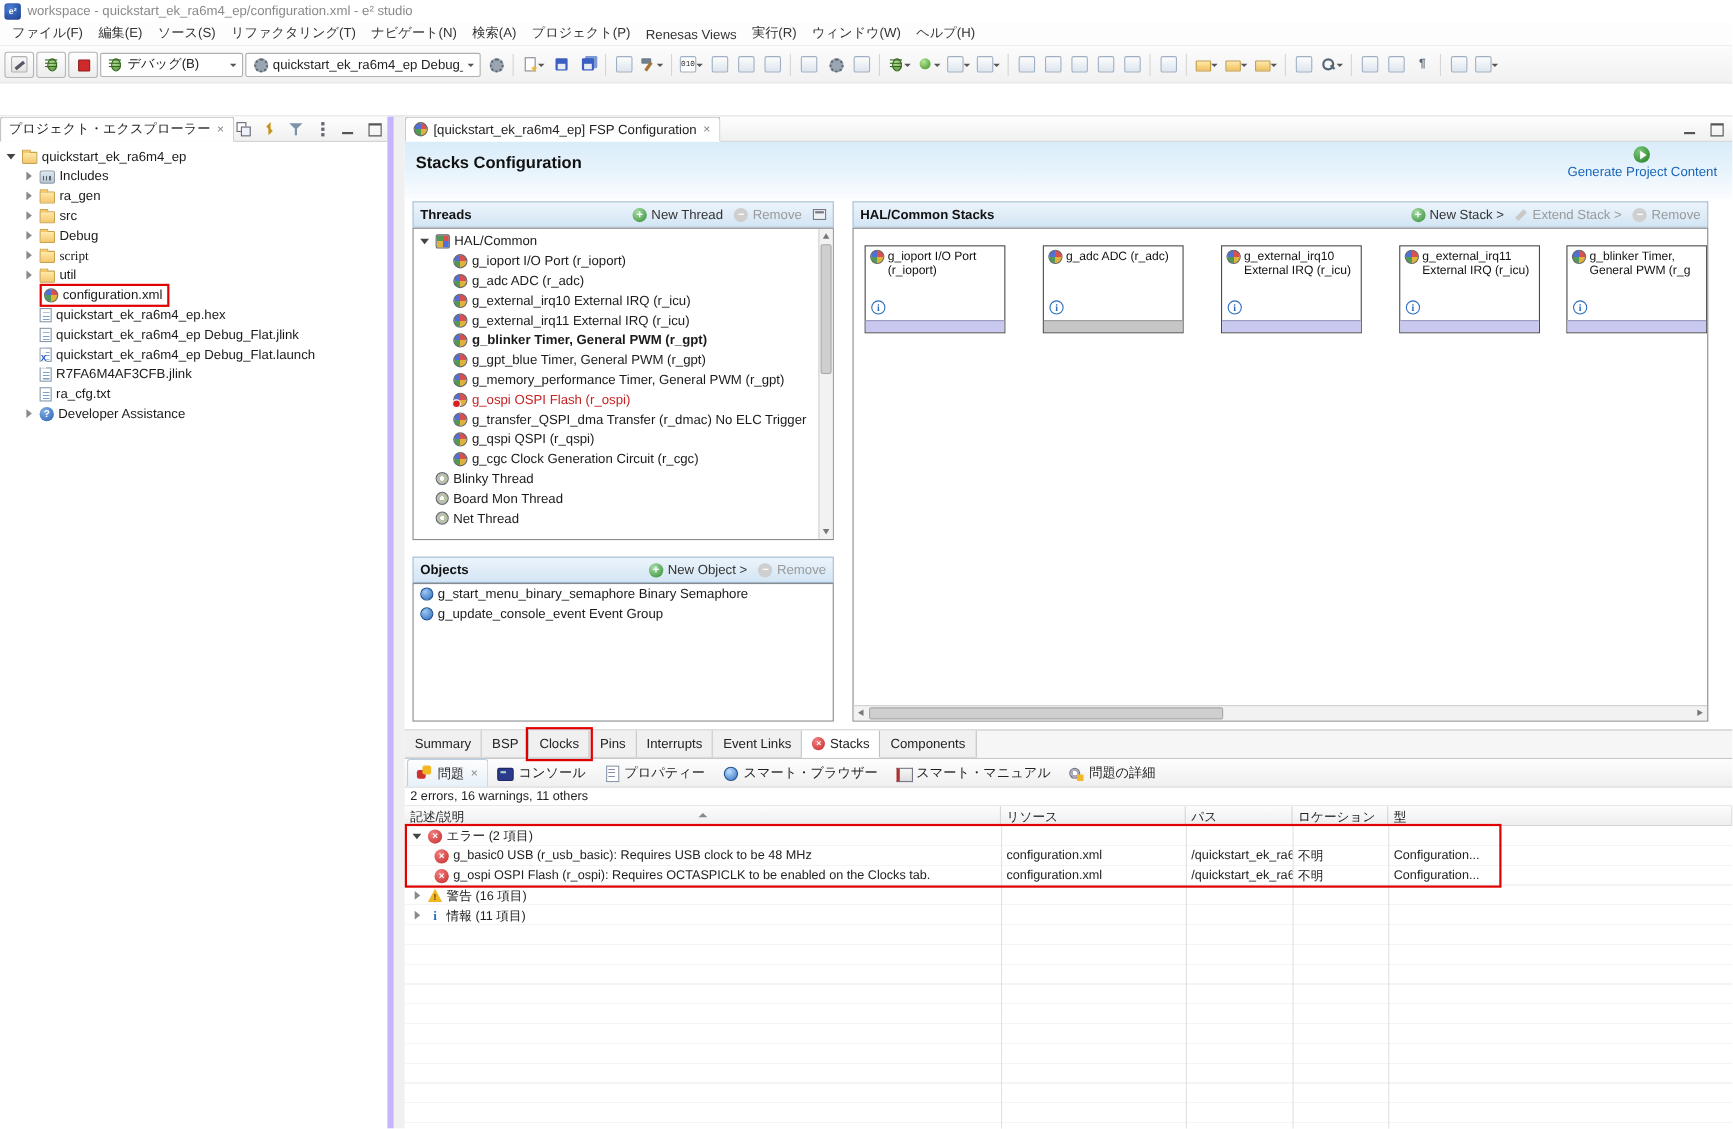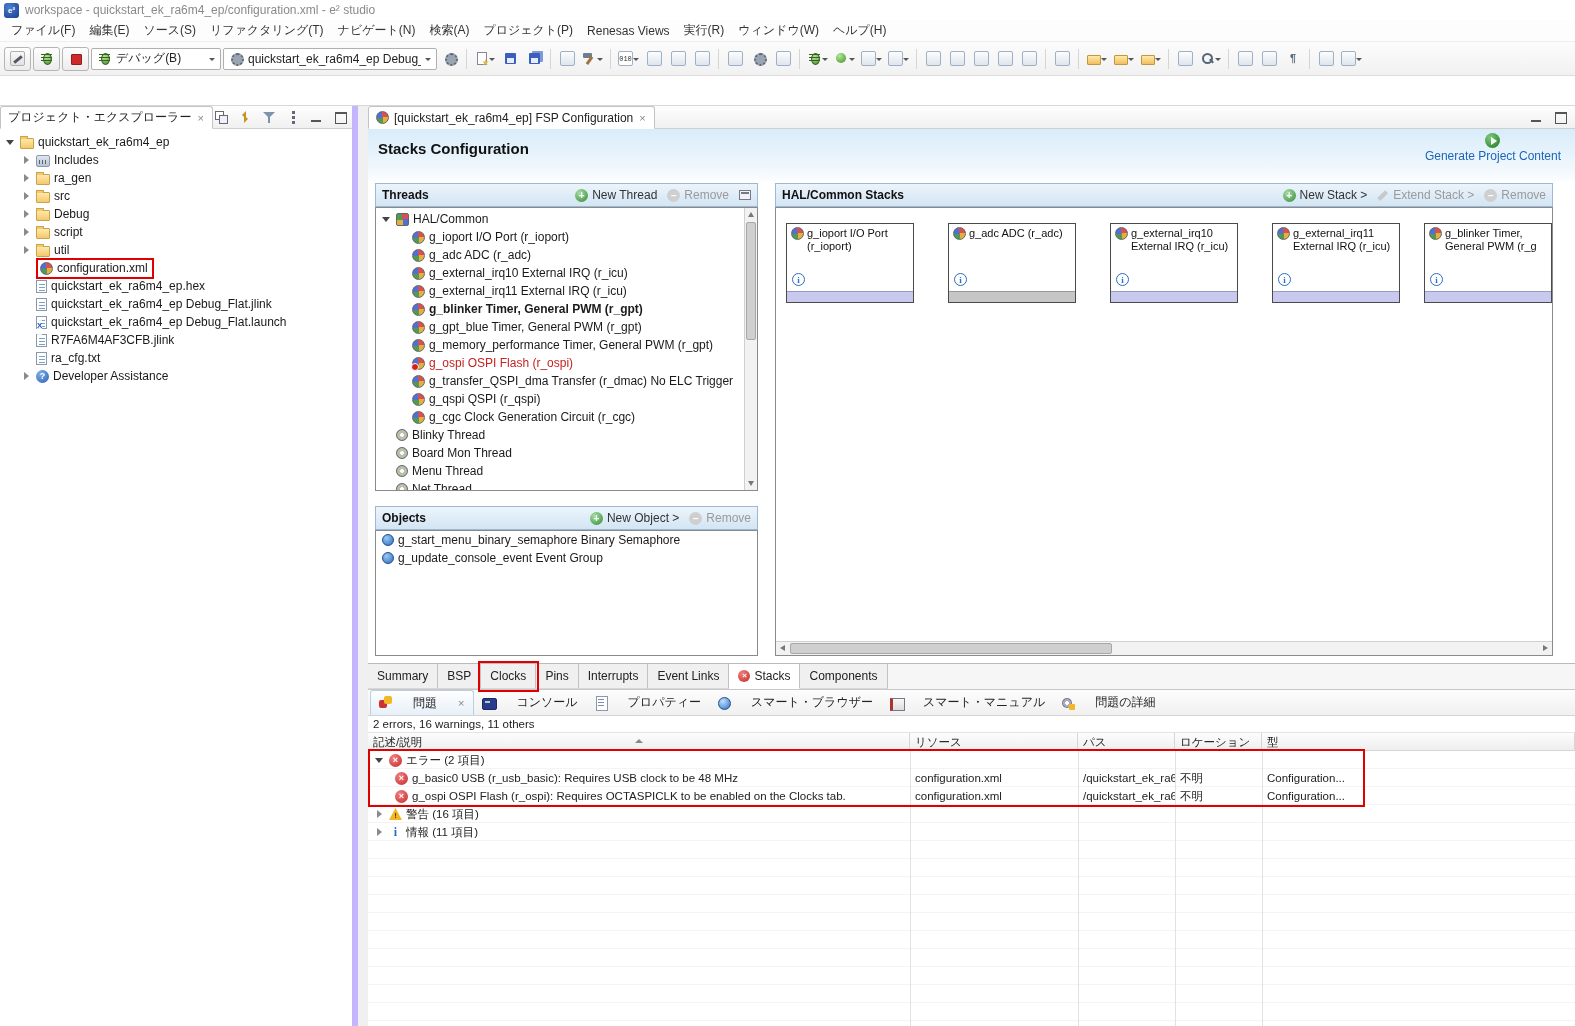--- a/index.html
+++ b/index.html
@@ -153,21 +153,21 @@
 
 .page-tabs{height:26px;flex:none;display:flex;align-items:stretch;background:#f6f6f6;border-top:1px solid #bbb}
 .etab{display:flex;align-items:center;gap:4px;padding:0 9px;background:#f0f0f0;border-right:1px solid #c2c2c2;border-bottom:1px solid #d8d8d8;white-space:nowrap}
 .etab.selected{background:#fff;border-bottom:1px solid #fff}
 .etab.annotated{outline:2px solid #e00000;outline-offset:1px;z-index:3}
 .mini-err{width:12px;height:12px;border-radius:50%;background:radial-gradient(circle at 35% 30%,#f08080,#c62828);color:#fff;font-size:8px;font-weight:bold;text-align:center;line-height:12px;flex:none}
 
 
 .problems-panel{height:338px;flex:none;display:flex;flex-direction:column;background:#fff;border-top:1px solid #c8c8c8;position:relative}
 .ptabs{height:26px;flex:none;display:flex;align-items:flex-end;background:linear-gradient(#fdfdfd,#f0f0f0);border-bottom:1px solid #d4d4d4;padding-left:2px}
-.ptab{height:25px;display:flex;align-items:center;gap:20px;padding:0 8px;white-space:nowrap}
+.ptab{height:25px;display:flex;align-items:center;gap:5px;padding:0 8px;white-space:nowrap}
 .ptab.selected{background:linear-gradient(#fefefe,#e7f0f9);border:1px solid #b9cfe4;border-bottom:none;border-radius:3px 3px 0 0}
 .pi{width:14px;height:14px;position:relative;flex:none}
 .pi-problems::before{content:"";position:absolute;left:0;top:4px;width:8px;height:8px;background:#cf3030;border-radius:2px}
 .pi-problems::after{content:"";position:absolute;left:5px;top:0;width:8px;height:8px;background:#f2b824;border-radius:2px}
 .pi-console::before{content:"";position:absolute;left:0;top:2px;width:13px;height:10px;background:#2b3a8c;border:1px solid #1d2a66;border-radius:2px}
 .pi-console::after{content:"";position:absolute;left:3px;top:5px;width:5px;height:2px;background:#9fd8c0}
 .pi-properties::before{content:"";position:absolute;left:2px;top:0;width:10px;height:13px;background:#fff;border:1px solid #8899aa}
 .pi-properties::after{content:"";position:absolute;left:4px;top:3px;width:6px;height:8px;background:repeating-linear-gradient(#88a 0 1px,transparent 1px 3px)}
 .pi-browser::before{content:"";position:absolute;left:1px;top:1px;width:11px;height:11px;border-radius:50%;background:radial-gradient(circle at 35% 30%,#bfe0ff,#2f6fc0);border:1px solid #1d4e8f}
 .pi-manual::before{content:"";position:absolute;left:1px;top:2px;width:11px;height:11px;background:linear-gradient(#f7f7f7,#ddd);border:1px solid #778;border-left:3px solid #a33}
@@ -397,21 +397,21 @@
           <div class="tree-row" style="padding-left: 20px;">
             <span class="arrow col"></span>
             <span class="ticon icon-folder"></span>
             <span class="tlabel">src</span>
           </div>
           <div class="tree-row" style="padding-left: 20px;">
             <span class="arrow col"></span>
             <span class="ticon icon-folder"></span>
             <span class="tlabel">Debug</span>
           </div>
-          <div class="tree-row" style="padding-left: 20px;">
+          <div class="tree-row" style="padding-left: 20px; font-family: Liberation Serif, serif;">
             <span class="arrow col"></span>
             <span class="ticon icon-folder"></span>
             <span class="tlabel">script</span>
           </div>
           <div class="tree-row" style="padding-left: 20px;">
             <span class="arrow col"></span>
             <span class="ticon icon-folder"></span>
             <span class="tlabel">util</span>
           </div>
           <div class="tree-row" style="padding-left: 20px;">
@@ -558,25 +558,20 @@
                   </div>
                   <div class="tree-row" style="padding-left: 4px;">
                     <span class="arrow"></span>
                     <span class="ticon icon-thread"></span>
                     <span class="tlabel">Blinky Thread</span>
                   </div>
                   <div class="tree-row" style="padding-left: 4px;">
                     <span class="arrow"></span>
                     <span class="ticon icon-thread"></span>
                     <span class="tlabel">Board Mon Thread</span>
-                  </div>
-                  <div class="tree-row" style="padding-left: 4px;">
-                    <span class="arrow"></span>
-                    <span class="ticon icon-thread"></span>
-                    <span class="tlabel">Menu Thread</span>
                   </div>
                   <div class="tree-row" style="padding-left: 4px;">
                     <span class="arrow"></span>
                     <span class="ticon icon-thread"></span>
                     <span class="tlabel">Net Thread</span>
                   </div>
                 </div>
               <div class="vscroll">
                 <span class="sb-up"></span>
                 <span class="sb-thumb-v"></span>

